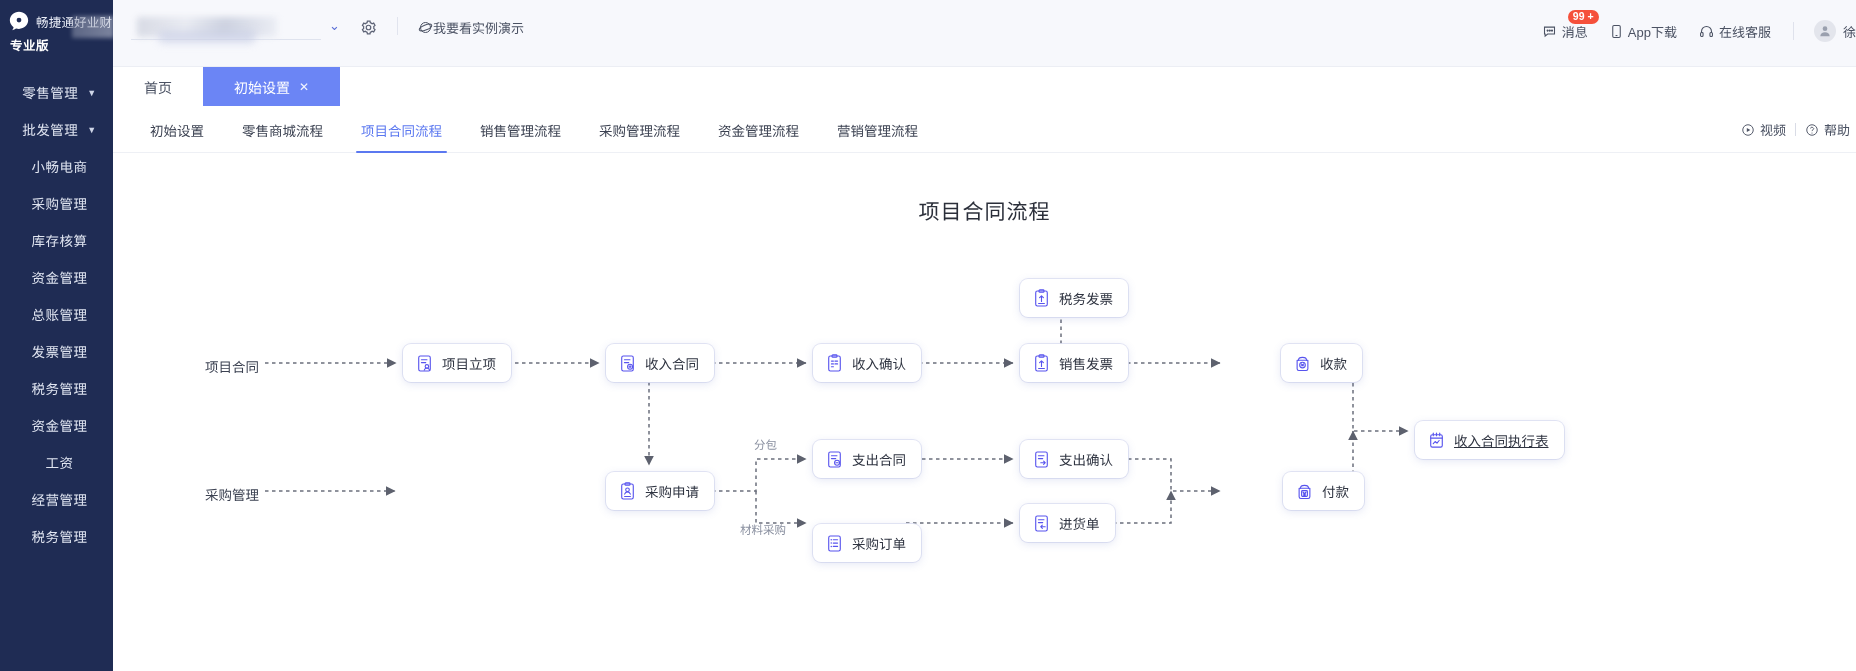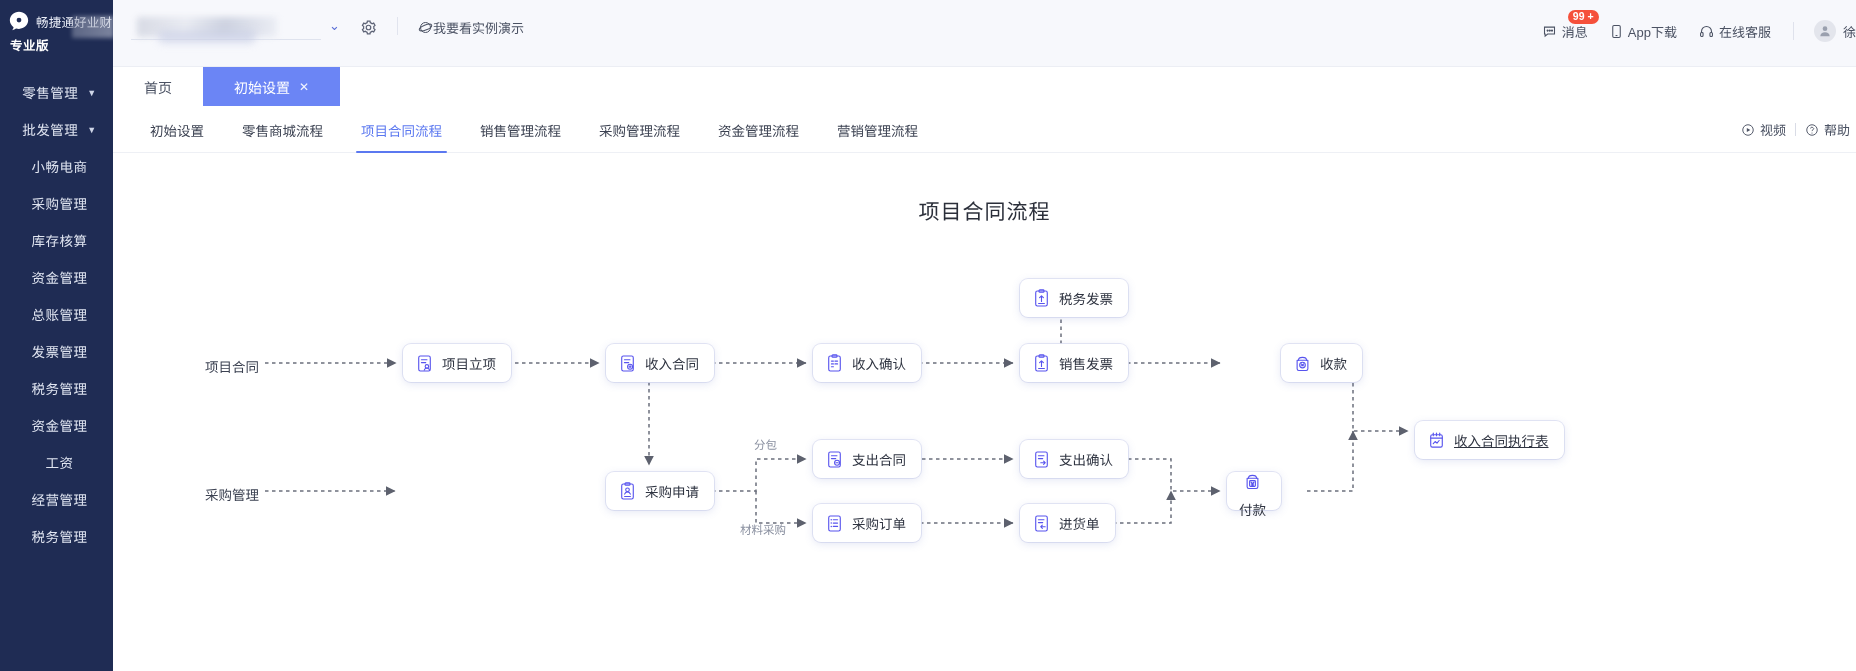--- a/index.html
+++ b/index.html
@@ -469,42 +469,42 @@
           </div>
           <div class="node" style="left: 907px; top: 287px;">
             <span class="nico"><svg width="19" height="19" viewBox="0 0 21 23" fill="none" stroke="#5753ee" stroke-width="1.35" stroke-linecap="round" stroke-linejoin="round">
                 <rect x="3.5" y="2.5" width="14" height="18" rx="2"></rect>
                 <line x1="6.8" y1="7" x2="13.5" y2="7"></line>
                 <line x1="6.8" y1="10.4" x2="12" y2="10.4"></line>
                 <path d="M9.6 15.4h5.4M15 15.4l-1.9-1.9M15 15.4l-1.9 1.9"></path>
               </svg></span>
             <span>支出确认</span>
           </div>
-          <div class="node" style="left: 700px; top: 351px;">
+          <div class="node" style="left: 700px; top: 371px;">
             <span class="nico"><svg width="19" height="19" viewBox="0 0 21 23" fill="none" stroke="#5753ee" stroke-width="1.35" stroke-linecap="round" stroke-linejoin="round">
                 <rect x="3.5" y="2.5" width="14" height="18" rx="2"></rect>
                 <line x1="9" y1="7" x2="14.2" y2="7"></line>
                 <line x1="9" y1="11" x2="14.2" y2="11"></line>
                 <line x1="9" y1="15" x2="14.2" y2="15"></line>
                 <circle cx="6.6" cy="7" r=".9" fill="#5753ee" stroke="none"></circle>
                 <circle cx="6.6" cy="11" r=".9" fill="#5753ee" stroke="none"></circle>
                 <circle cx="6.6" cy="15" r=".9" fill="#5753ee" stroke="none"></circle>
               </svg></span>
             <span>采购订单</span>
           </div>
           <div class="node" style="left: 907px; top: 351px;">
             <span class="nico"><svg width="19" height="19" viewBox="0 0 21 23" fill="none" stroke="#5753ee" stroke-width="1.35" stroke-linecap="round" stroke-linejoin="round">
                 <rect x="3.5" y="2.5" width="14" height="18" rx="2"></rect>
                 <line x1="6.8" y1="7" x2="13.5" y2="7"></line>
                 <line x1="6.8" y1="10.4" x2="12" y2="10.4"></line>
                 <path d="M15 15.4H9.6M9.6 15.4l1.9-1.9M9.6 15.4l1.9 1.9"></path>
               </svg></span>
             <span>进货单</span>
           </div>
-          <div class="node" style="left: 1114px; top: 319px; flex-direction: column;">
+          <div class="node" style="left: 1170px; top: 319px;">
             <span class="nico"><svg width="19" height="19" viewBox="0 0 21 23" fill="none" stroke="#5753ee" stroke-width="1.35" stroke-linecap="round" stroke-linejoin="round">
                 <path d="M4 7.5h13v10.5a2 2 0 01-2 2H6a2 2 0 01-2-2z"></path>
                 <path d="M5.6 7.5c0-2 2.2-3.4 4.9-3.4s4.9 1.4 4.9 3.4"></path>
                 <rect x="7" y="10.4" width="7" height="7" rx="1"></rect>
                 <path d="M8.6 12.1l1.9 2 1.9-2M9.1 14.6h2.8M9.1 16.1h2.8M10.5 14.1v2.6"></path>
               </svg></span>
             <span>付款</span>
           </div>
         </div>
     </div>

